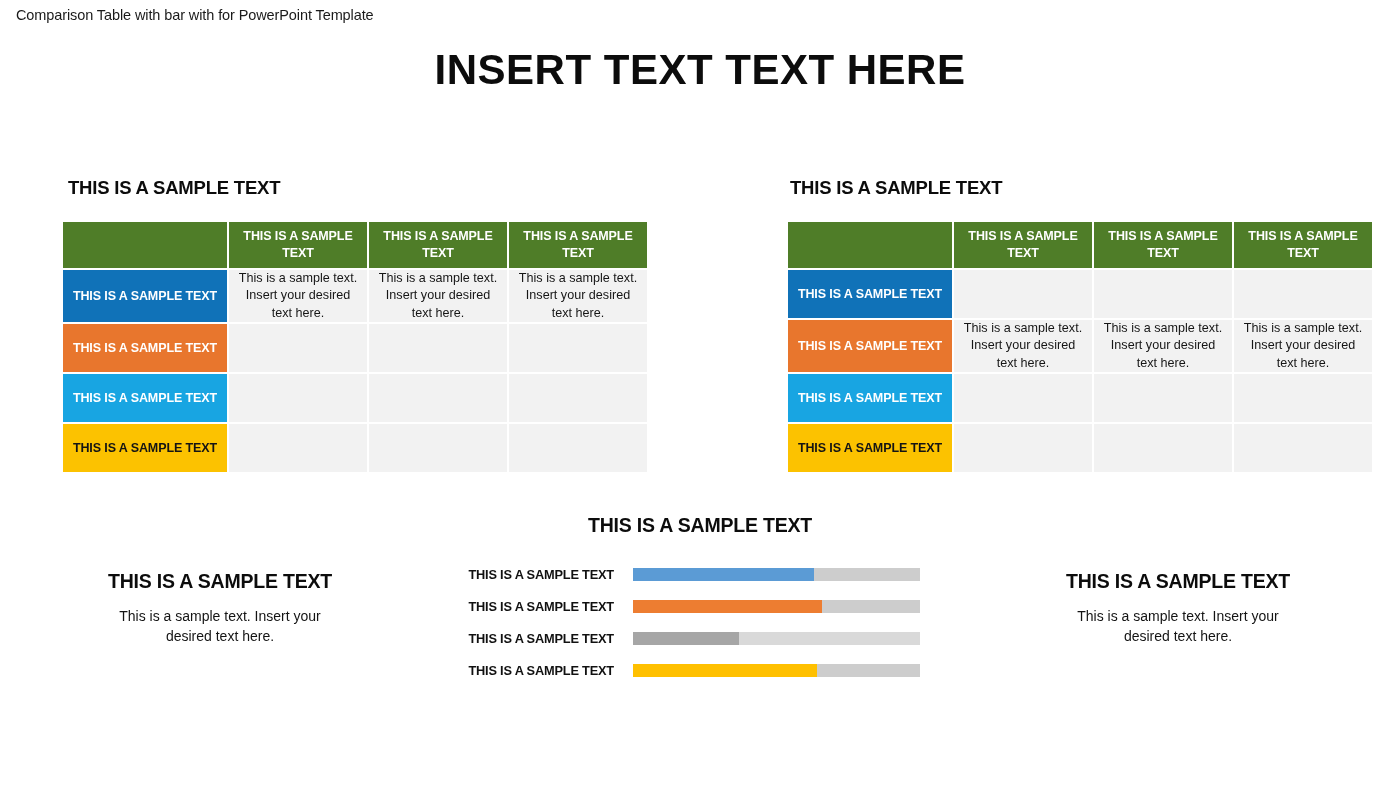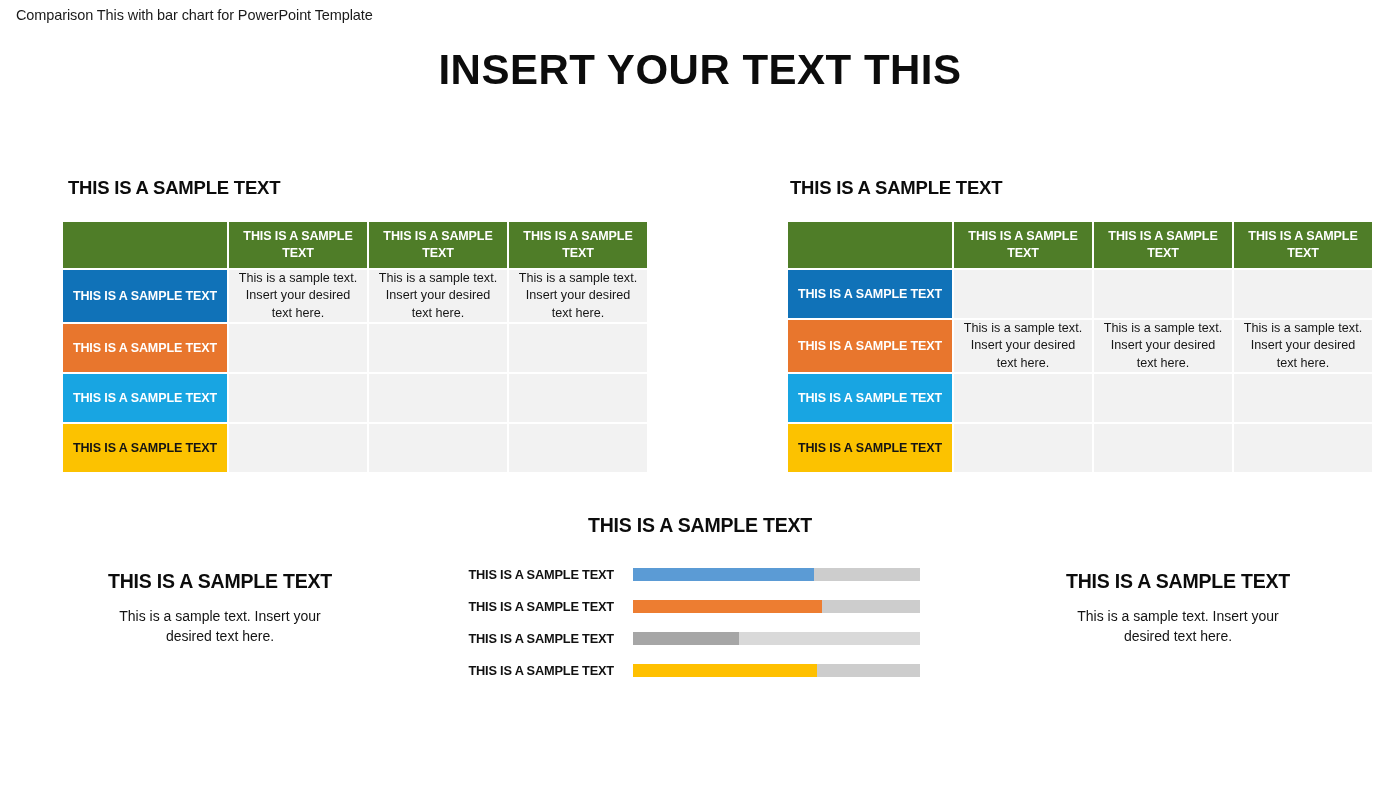--- a/index.html
+++ b/index.html
@@ -174,23 +174,23 @@
   .side-body {
     font-size: 14px;
     color: #141414;
     line-height: 1.45;
     padding: 0 48px;
   }
 </style>
 </head>
 <body>
 
-<div class="caption">Comparison This with bar chart for PowerPoint Template</div>
-
-<div class="main-title">INSERT YOUR TEXT THIS</div>
+<div class="caption">Comparison Table with bar with for PowerPoint Template</div>
+
+<div class="main-title">INSERT TEXT TEXT HERE</div>
 
 <div class="tbl-heading" id="heading-left">THIS IS A SAMPLE TEXT</div>
 <table class="cmp-table" id="table-left">
   <tbody>
       <tr>
     <td class="hdr-blank"></td>
     <td class="hdr-cell">THIS IS A SAMPLE TEXT</td>
     <td class="hdr-cell">THIS IS A SAMPLE TEXT</td>
     <td class="hdr-cell">THIS IS A SAMPLE TEXT</td>
   </tr>

